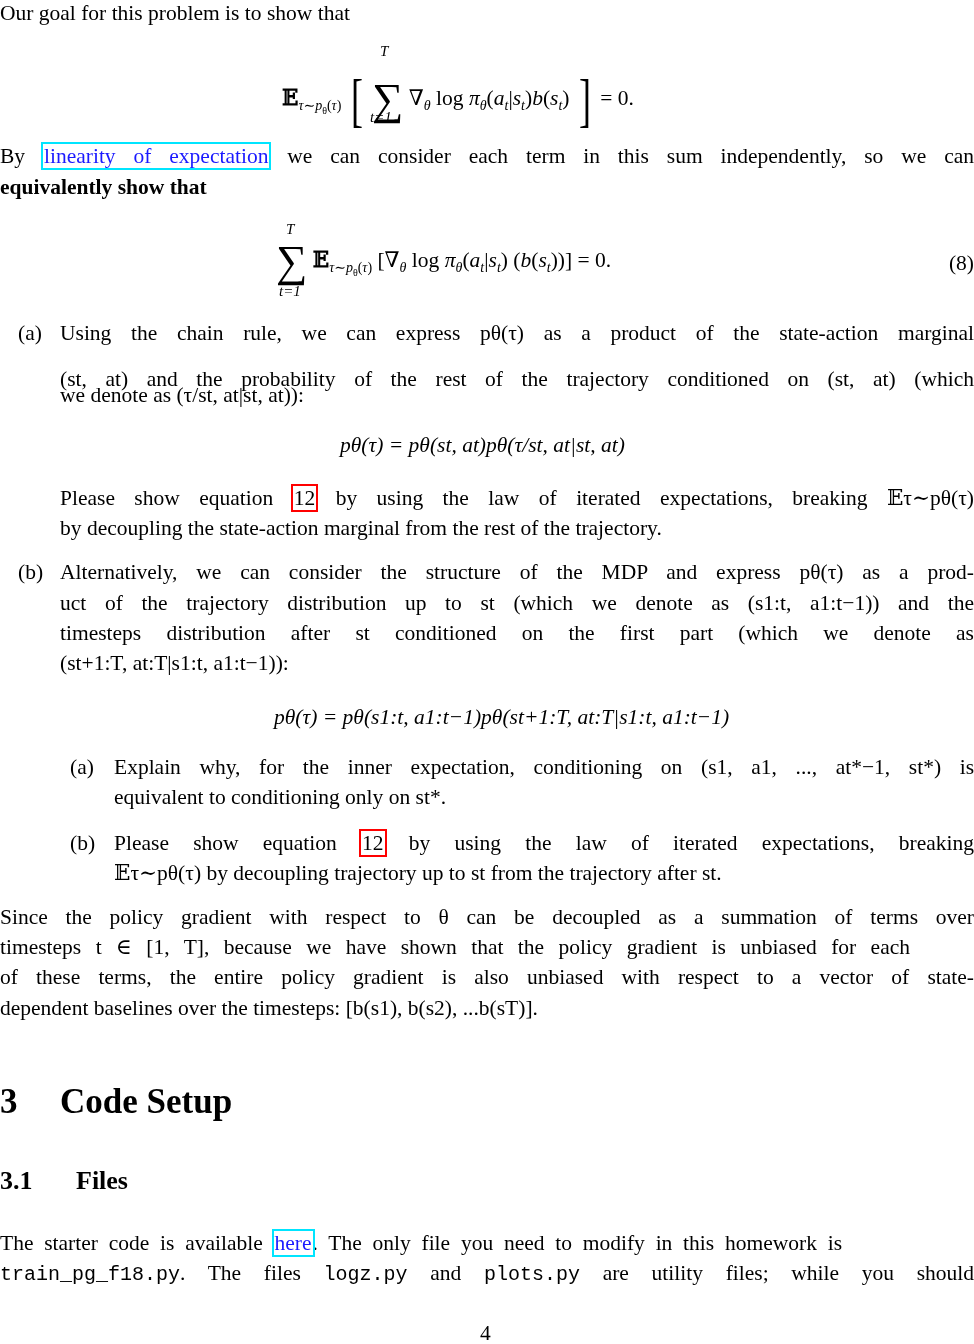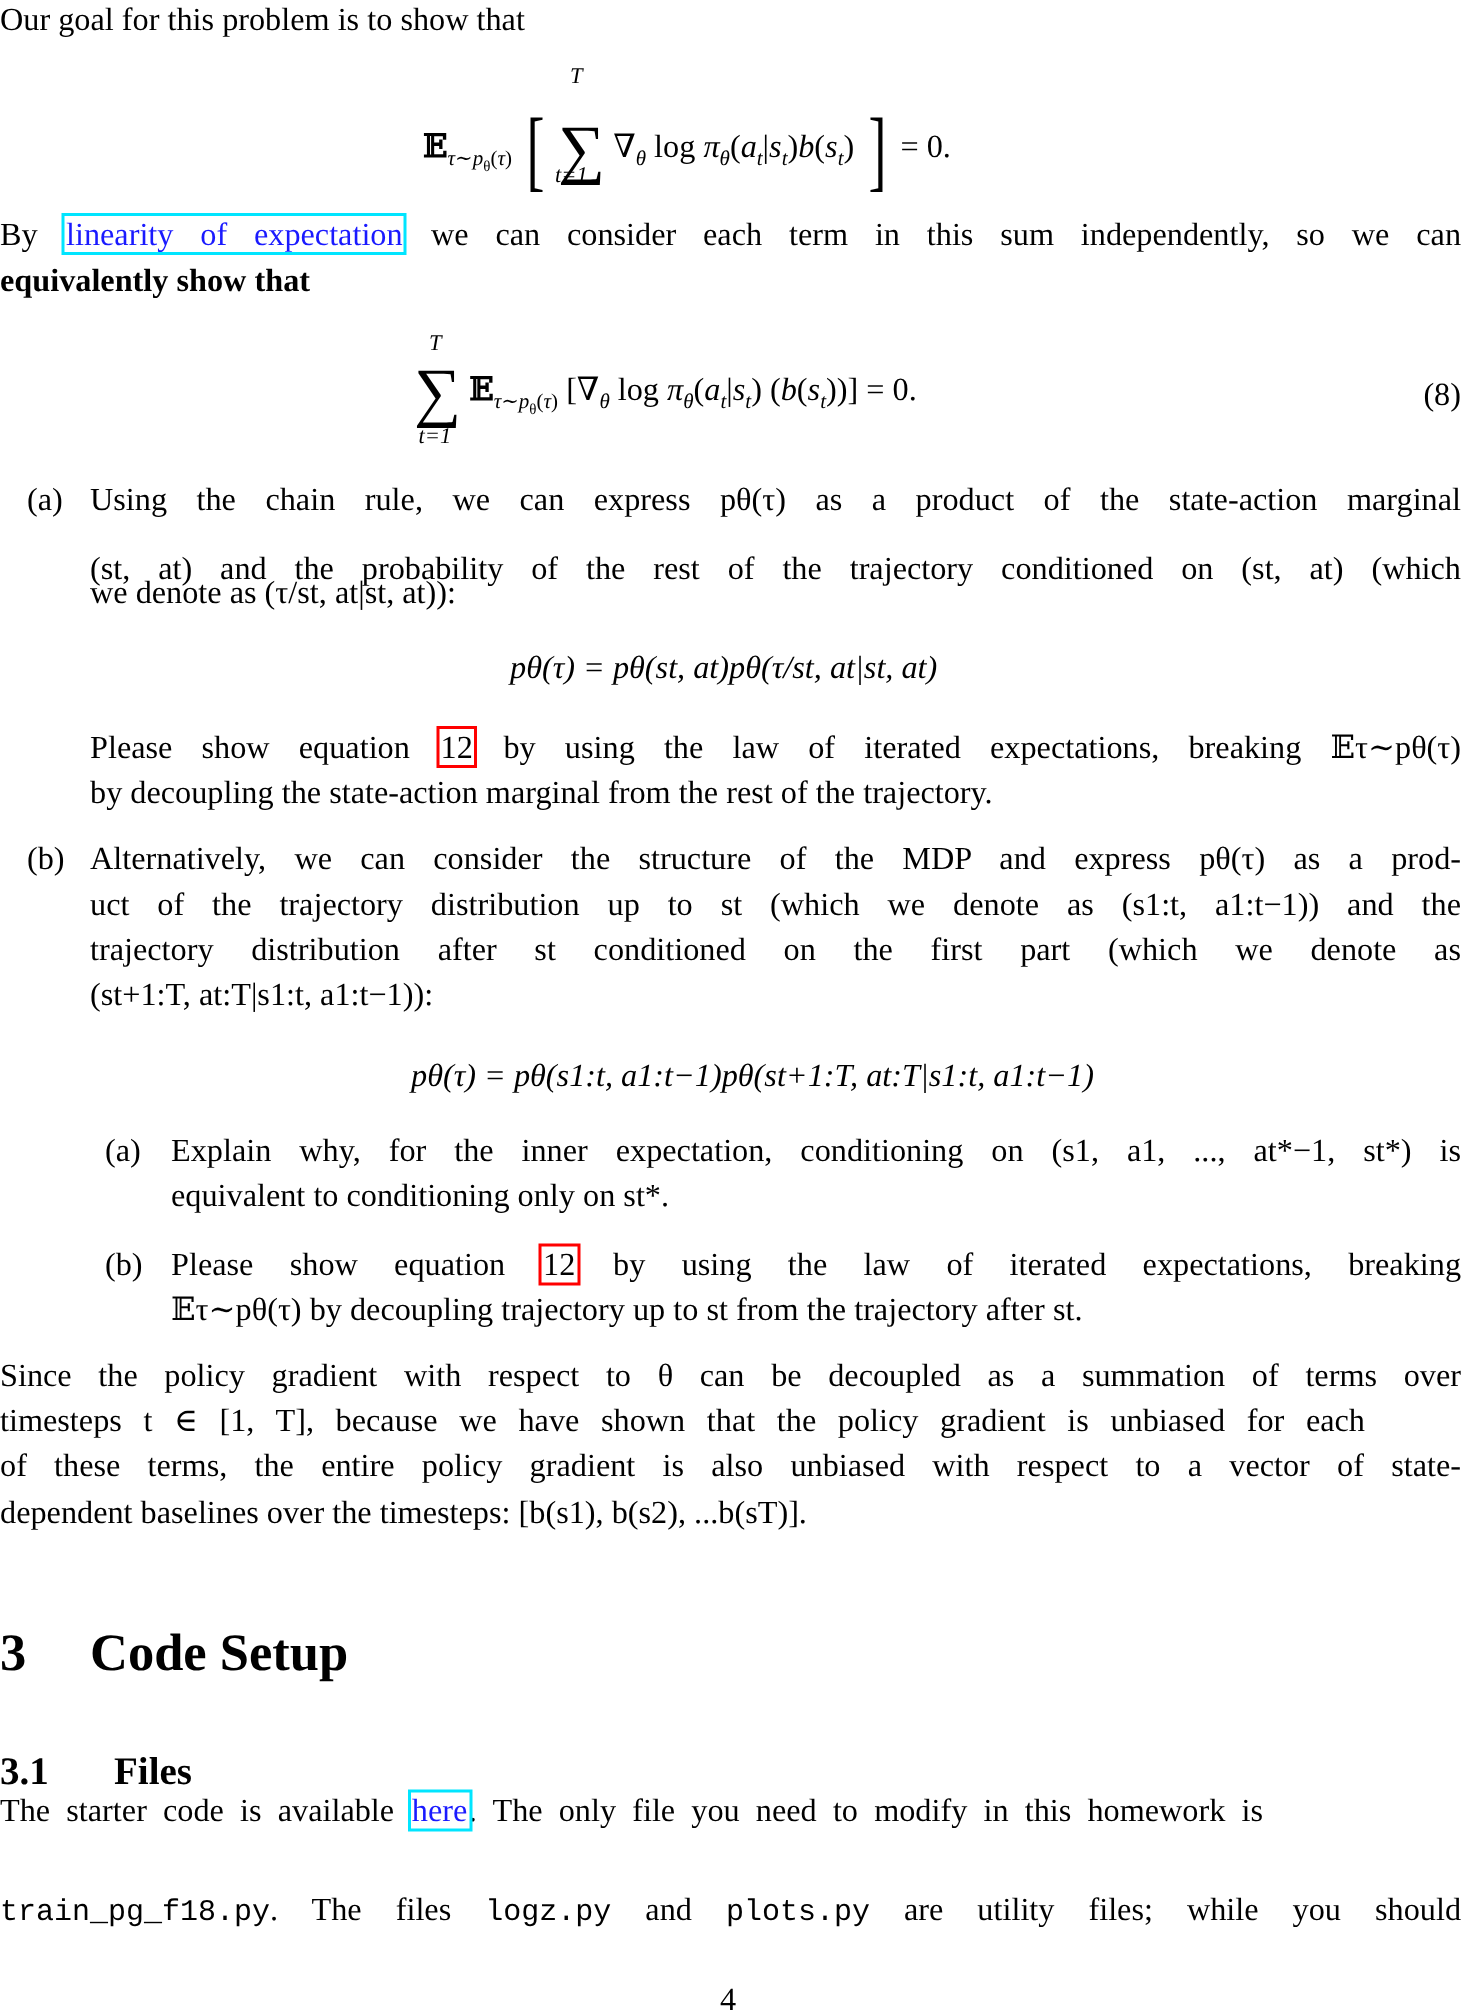--- a/index.html
+++ b/index.html
@@ -81,21 +81,21 @@
 <div class="line" style="left:60px;top:513px;">by decoupling the state-action marginal from the rest of the trajectory.</div>
 
 <div class="lbl" style="left:18px;top:557px;">(b)</div>
 <div class="line" style="left:60px;top:557px;width:914px;">
     <span class="j">Alternatively, we can consider the structure of the MDP and express pθ(τ) as a prod-</span>
   </div>
 <div class="line" style="left:60px;top:588px;width:914px;">
     <span class="j">uct of the trajectory distribution up to st (which we denote as (s1:t, a1:t−1)) and the</span>
   </div>
 <div class="line" style="left:60px;top:618px;width:914px;">
-    <span class="j">trajectory distribution after st conditioned on the first part (which we denote as</span>
+    <span class="j">timesteps distribution after st conditioned on the first part (which we denote as</span>
   </div>
 <div class="line" style="left:60px;top:648px;">(st+1:T, at:T|s1:t, a1:t−1)):</div>
 <div class="line m" style="left:274px;top:702px;">pθ(τ) = pθ(s1:t, a1:t−1)pθ(st+1:T, at:T|s1:t, a1:t−1)</div>
 
 <div class="lbl" style="left:70px;top:752px;">(a)</div>
 <div class="line" style="left:114px;top:752px;width:860px;">
     <span class="j">Explain why, for the inner expectation, conditioning on (s1, a1, ..., at*−1, st*) is</span>
   </div>
 <div class="line" style="left:114px;top:782px;">equivalent to conditioning only on st*.</div>
 
@@ -119,21 +119,21 @@
     <span class="j">of these terms, the entire policy gradient is also unbiased with respect to a vector of state-</span>
   </div>
 <div class="line" style="left:0;top:993px;">dependent baselines over the timesteps: [b(s1), b(s2), ...b(sT)].</div>
 
 <div class="h1" style="left:0;top:1082px;">3</div>
 <div class="h1" style="left:60px;top:1082px;">Code Setup</div>
 
 <div class="h2" style="left:0;top:1165px;">3.1</div>
 <div class="h2" style="left:76px;top:1165px;">Files</div>
 
-<div class="line" style="left:0;top:1192px;width:842px;">
+<div class="line" style="left:0;top:1228px;width:842px;">
   <span class="j">
     <span>The starter code is available</span>
     <span class="link">here</span><span>. The only file you need to modify in this homework is</span>
   </span>
 </div>
 <div class="line" style="left:0;top:1258px;width:974px;">
   <span class="j">
     <span class="mono">train_pg_f18.py</span><span>. The files</span>
     <span class="mono">logz.py</span>
     <span>and</span>

